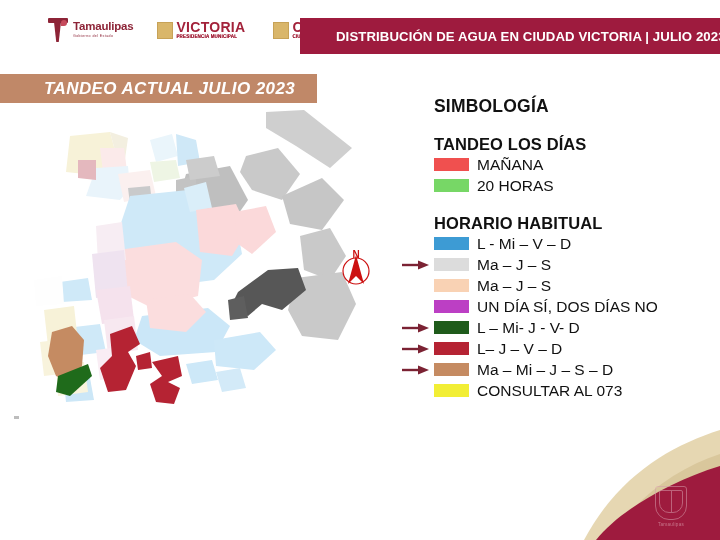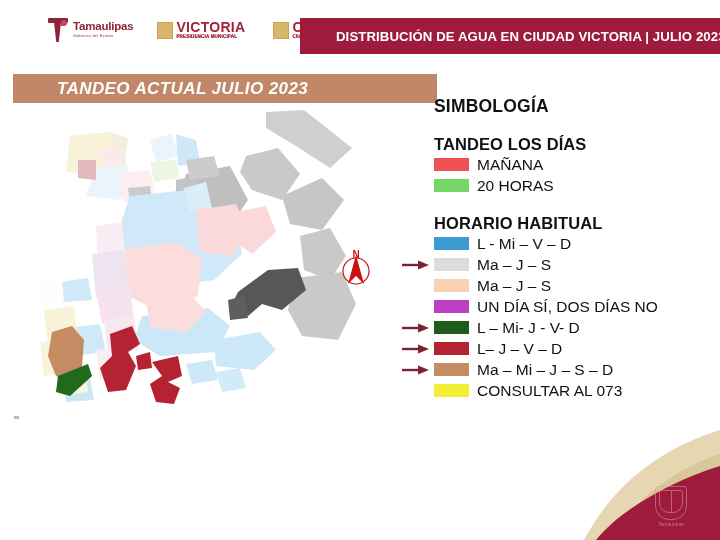--- a/index.html
+++ b/index.html
@@ -35,21 +35,21 @@
      background:linear-gradient(#A3223A,#A3223A);-webkit-background-clip:text;}
   .logo-box .sub span{display:inline-block;}
 
   .hdr-band{position:absolute;left:300px;top:18px;width:420px;height:36px;background:#9E1B3E;
       display:flex;align-items:center;}
   .hdr-band .ttl{color:#fff;font-size:13.2px;letter-spacing:.1px;white-space:nowrap;
       padding-left:36px;font-weight:600;}
   .hdr-band .ttl b{font-weight:800;}
 
   
-  .banner{position:absolute;left:13px;top:74px;width:424px;height:29px;background:#C08868;
+  .banner{position:absolute;left:0;top:74px;width:317px;height:29px;background:#C08868;
       display:flex;align-items:center;}
   .banner span{color:#fff;font-style:italic;font-weight:bold;font-size:17px;letter-spacing:.4px;
       padding-left:44px;white-space:nowrap;}
 
   
   .map{position:absolute;left:0;top:104px;width:410px;height:340px;}
   .map svg{display:block;}
 
   .compass{position:absolute;left:339px;top:248px;width:34px;height:40px;}
 

